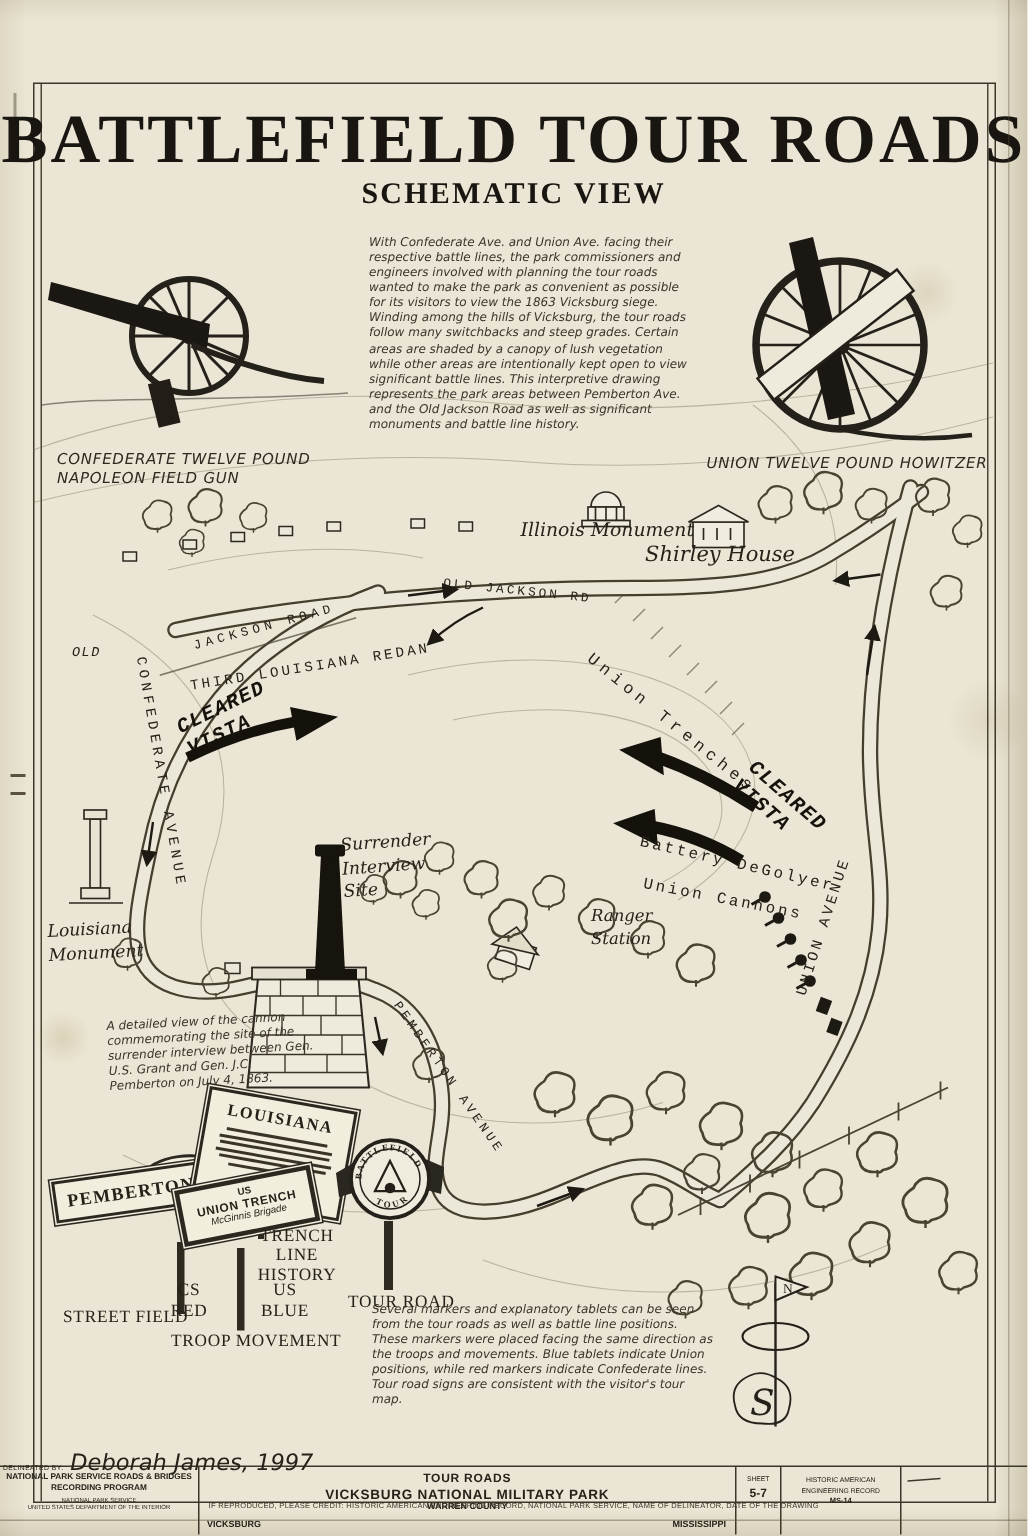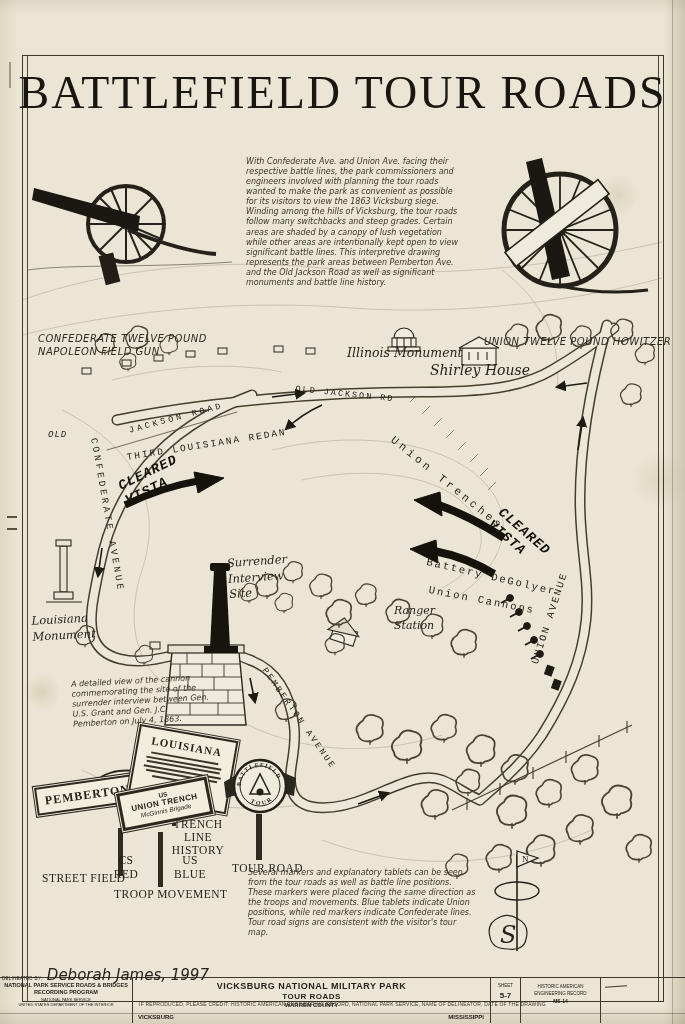--- a/index.html
+++ b/index.html
@@ -17,24 +17,24 @@
     font-family:"Liberation Sans",sans-serif;color:#26221a;
   }
   .frame{position:absolute;left:22px;top:55px;width:640px;height:945px;border:1.3px solid #3c372a;}
   .frame-inner-l{position:absolute;left:4px;top:0;bottom:0;width:0;border-left:1px solid #4a4434;}
   .frame-inner-r{position:absolute;right:4px;top:0;bottom:0;width:0;border-right:1px solid #4a4434;}
   .lbl{position:absolute;white-space:pre-line;color:#26221a;}
   .mono{font-family:"Liberation Mono","DejaVu Sans Mono",monospace;}
   .script{font-family:"DejaVu Serif",serif;font-style:italic;}
   .hand{font-family:"DejaVu Sans",sans-serif;font-style:italic;font-size:8px;line-height:1.26;color:#3a342a;}
   .big-title{position:absolute;left:0;right:0;top:66px;text-align:center;
-    font-family:"Liberation Serif",serif;font-weight:normal;font-size:46px;letter-spacing:2px;color:#191611;}
+    font-family:"Liberation Serif",serif;font-weight:bold;font-size:46px;letter-spacing:2px;color:#191611;}
   .sub-title{position:absolute;left:0;right:0;top:118px;text-align:center;
     font-family:"Liberation Serif",serif;font-weight:bold;font-size:20px;letter-spacing:1.5px;color:#191611;}
-  .cannon-cap{font-family:"DejaVu Sans",sans-serif;font-style:italic;font-size:10px;line-height:1.3;letter-spacing:.5px;color:#2d2920;margin-top:32px;}
+  .cannon-cap{font-family:"DejaVu Sans",sans-serif;font-style:italic;font-size:10px;line-height:1.3;letter-spacing:.5px;color:#2d2920;}
   .vista{font-family:"Liberation Mono","DejaVu Sans Mono",monospace;font-weight:bold;font-style:italic;font-size:13.5px;line-height:1.15;letter-spacing:1px;color:#15120c;}
   .serifcap{font-family:"Liberation Serif",serif;font-size:11.5px;letter-spacing:.5px;color:#26221a;}
   .sign-box{position:absolute;background:#f2eedd;border:2px solid #2c2820;box-shadow:0 0 0 1px #f2eedd,0 0 0 2px #2c2820;text-align:center;}
   .post{position:absolute;background:#2f2a1f;}
   .fake-line{height:2px;background:#3a3428;margin:2.5px auto;}
   .tb{position:absolute;left:0;right:0;bottom:1px;height:45px;border-top:1.3px solid #3c372a;display:flex;font-family:"Liberation Sans",sans-serif;}
   .tb-cell{border-right:1.2px solid #3c372a;position:relative;box-sizing:border-box;}
   .tiny{font-size:5px;letter-spacing:.2px;}
   .edge-tick{position:absolute;background:#5a523e;}
 </style>
@@ -45,20 +45,21 @@
 
   <div class="frame">
     <div class="frame-inner-l"></div>
     <div class="frame-inner-r"></div>
   </div>
   <div class="edge-tick" style="left:7px;top:516px;width:10px;height:1.5px;"></div>
   <div class="edge-tick" style="left:7px;top:528px;width:10px;height:1.5px;"></div>
   <div class="edge-tick" style="left:9px;top:62px;width:2px;height:26px;opacity:.5;"></div>
 
   <div class="big-title">BATTLEFIELD TOUR ROADS</div>
+  <div class="sub-title">SCHEMATIC VIEW</div>
 
   <div class="lbl hand" style="left:246px;top:157px;width:212px;">With Confederate Ave. and Union Ave. facing their respective battle lines, the park commissioners and engineers involved with planning the tour roads wanted to make the park as convenient as possible for its visitors to view the 1863 Vicksburg siege. Winding among the hills of Vicksburg, the tour roads follow many switchbacks and steep grades.  Certain areas are shaded by a canopy of lush vegetation while other areas are intentionally kept open to view significant battle lines.  This interpretive drawing represents the park areas between Pemberton Ave. and the Old Jackson Road as well as significant monuments and battle line history.</div>
 
   <svg style="position:absolute;left:22px;top:150px;" width="640" height="805" viewBox="0 0 640 805">
     <defs>
       <marker id="ah" viewBox="0 0 10 10" refX="8" refY="5" markerWidth="7" markerHeight="7" orient="auto">
         <path d="M0,0 L10,5 L0,10 z" fill="#1d1a13"></path>
       </marker>
       <symbol id="tree" viewBox="-14 -16 28 30">
         <path d="M0 10 Q-9 11 -10 4 Q-14 -2 -6 -7 Q-3 -14 5 -11 Q13 -9 10 -1 Q13 7 3 9 Q1 11 0 10 Z" fill="none" stroke="#4a4333" stroke-width="1.4"></path>
@@ -304,21 +305,21 @@
         <line x1="71" y1="30" x2="113" y2="134"></line>
           <line x1="113" y1="30" x2="71" y2="134"></line>
         <line x1="40" y1="61" x2="144" y2="103"></line>
           <line x1="144" y1="61" x2="40" y2="103"></line>
       </g>
       <polygon points="58,14 74,10 102,128 84,132" fill="#1b1712" stroke="none"></polygon>
       <rect x="30" y="64" width="118" height="18" transform="rotate(-38 92 74)" fill="#efebdc" stroke="#24201a" stroke-width="1.6"></rect>
       <path d="M 92 138 C 120 144, 150 146, 180 142" stroke-width="3"></path>
     </g>
   </svg>
-  <div class="lbl cannon-cap" style="left:484px;top:303px;">UNION TWELVE POUND HOWITZER</div>
+  <div class="lbl cannon-cap" style="left:471px;top:303px;">UNION TWELVE POUND HOWITZER</div>
 
   <div class="lbl mono" style="left:48px;top:430px;font-size:9px;font-style:italic;letter-spacing:1px;">OLD</div>
   <div class="lbl mono" style="left:128px;top:426px;font-size:8.5px;letter-spacing:3px;transform:rotate(-15deg);transform-origin:0 0;">JACKSON ROAD</div>
   <div class="lbl mono" style="left:126px;top:452px;font-size:9.5px;letter-spacing:2px;transform:rotate(-9deg);transform-origin:0 0;">THIRD LOUISIANA REDAN</div>
   <div class="lbl vista" style="left:116px;top:480px;transform:rotate(-26deg);transform-origin:0 0;">CLEARED
  VISTA</div>
   <div class="lbl script" style="left:347px;top:345px;font-size:12.5px;">Illinois Monument</div>
   <div class="lbl script" style="left:430px;top:362px;font-size:14px;">Shirley House</div>
   <div class="lbl mono" style="left:296px;top:384px;font-size:8.5px;letter-spacing:2px;transform:rotate(6deg);transform-origin:0 0;">OLD JACKSON RD</div>
   <div class="lbl mono" style="left:396px;top:434px;font-size:11px;letter-spacing:3.5px;transform:rotate(39deg);transform-origin:0 0;">Union Trenches</div>
@@ -415,22 +416,22 @@
       </div>
       <div style="text-align:center;padding-top:4px;line-height:1.35;">
         <div style="font-size:5.5px;font-weight:bold;">NATIONAL PARK SERVICE ROADS &amp; BRIDGES</div>
         <div style="font-size:5.5px;font-weight:bold;">RECORDING PROGRAM</div>
         <div style="font-size:4px;">NATIONAL PARK SERVICE</div>
         <div style="font-size:4px;">UNITED STATES DEPARTMENT OF THE INTERIOR</div>
       </div>
     </div>
     <div class="tb-cell" style="width:358px;">
       <div style="text-align:center;padding-top:3px;line-height:1.25;">
+        <div style="font-size:8px;font-weight:bold;letter-spacing:.5px;">TOUR ROADS</div>
         <div style="font-size:9px;font-weight:bold;letter-spacing:.5px;">VICKSBURG NATIONAL MILITARY PARK</div>
-        <div style="font-size:8px;font-weight:bold;letter-spacing:.5px;">TOUR ROADS</div>
         <div style="font-size:6px;font-weight:bold;">WARREN COUNTY</div>
       </div>
       <div style="position:absolute;left:5px;bottom:3px;font-size:6px;font-weight:bold;">VICKSBURG</div>
       <div style="position:absolute;right:6px;bottom:3px;font-size:6px;font-weight:bold;">MISSISSIPPI</div>
     </div>
     <div class="tb-cell" style="width:30px;text-align:center;">
       <div style="font-size:4.5px;padding-top:5px;">SHEET</div>
       <div style="font-size:8px;font-weight:bold;padding-top:3px;">5-7</div>
     </div>
     <div class="tb-cell" style="width:80px;text-align:center;line-height:1.5;">

